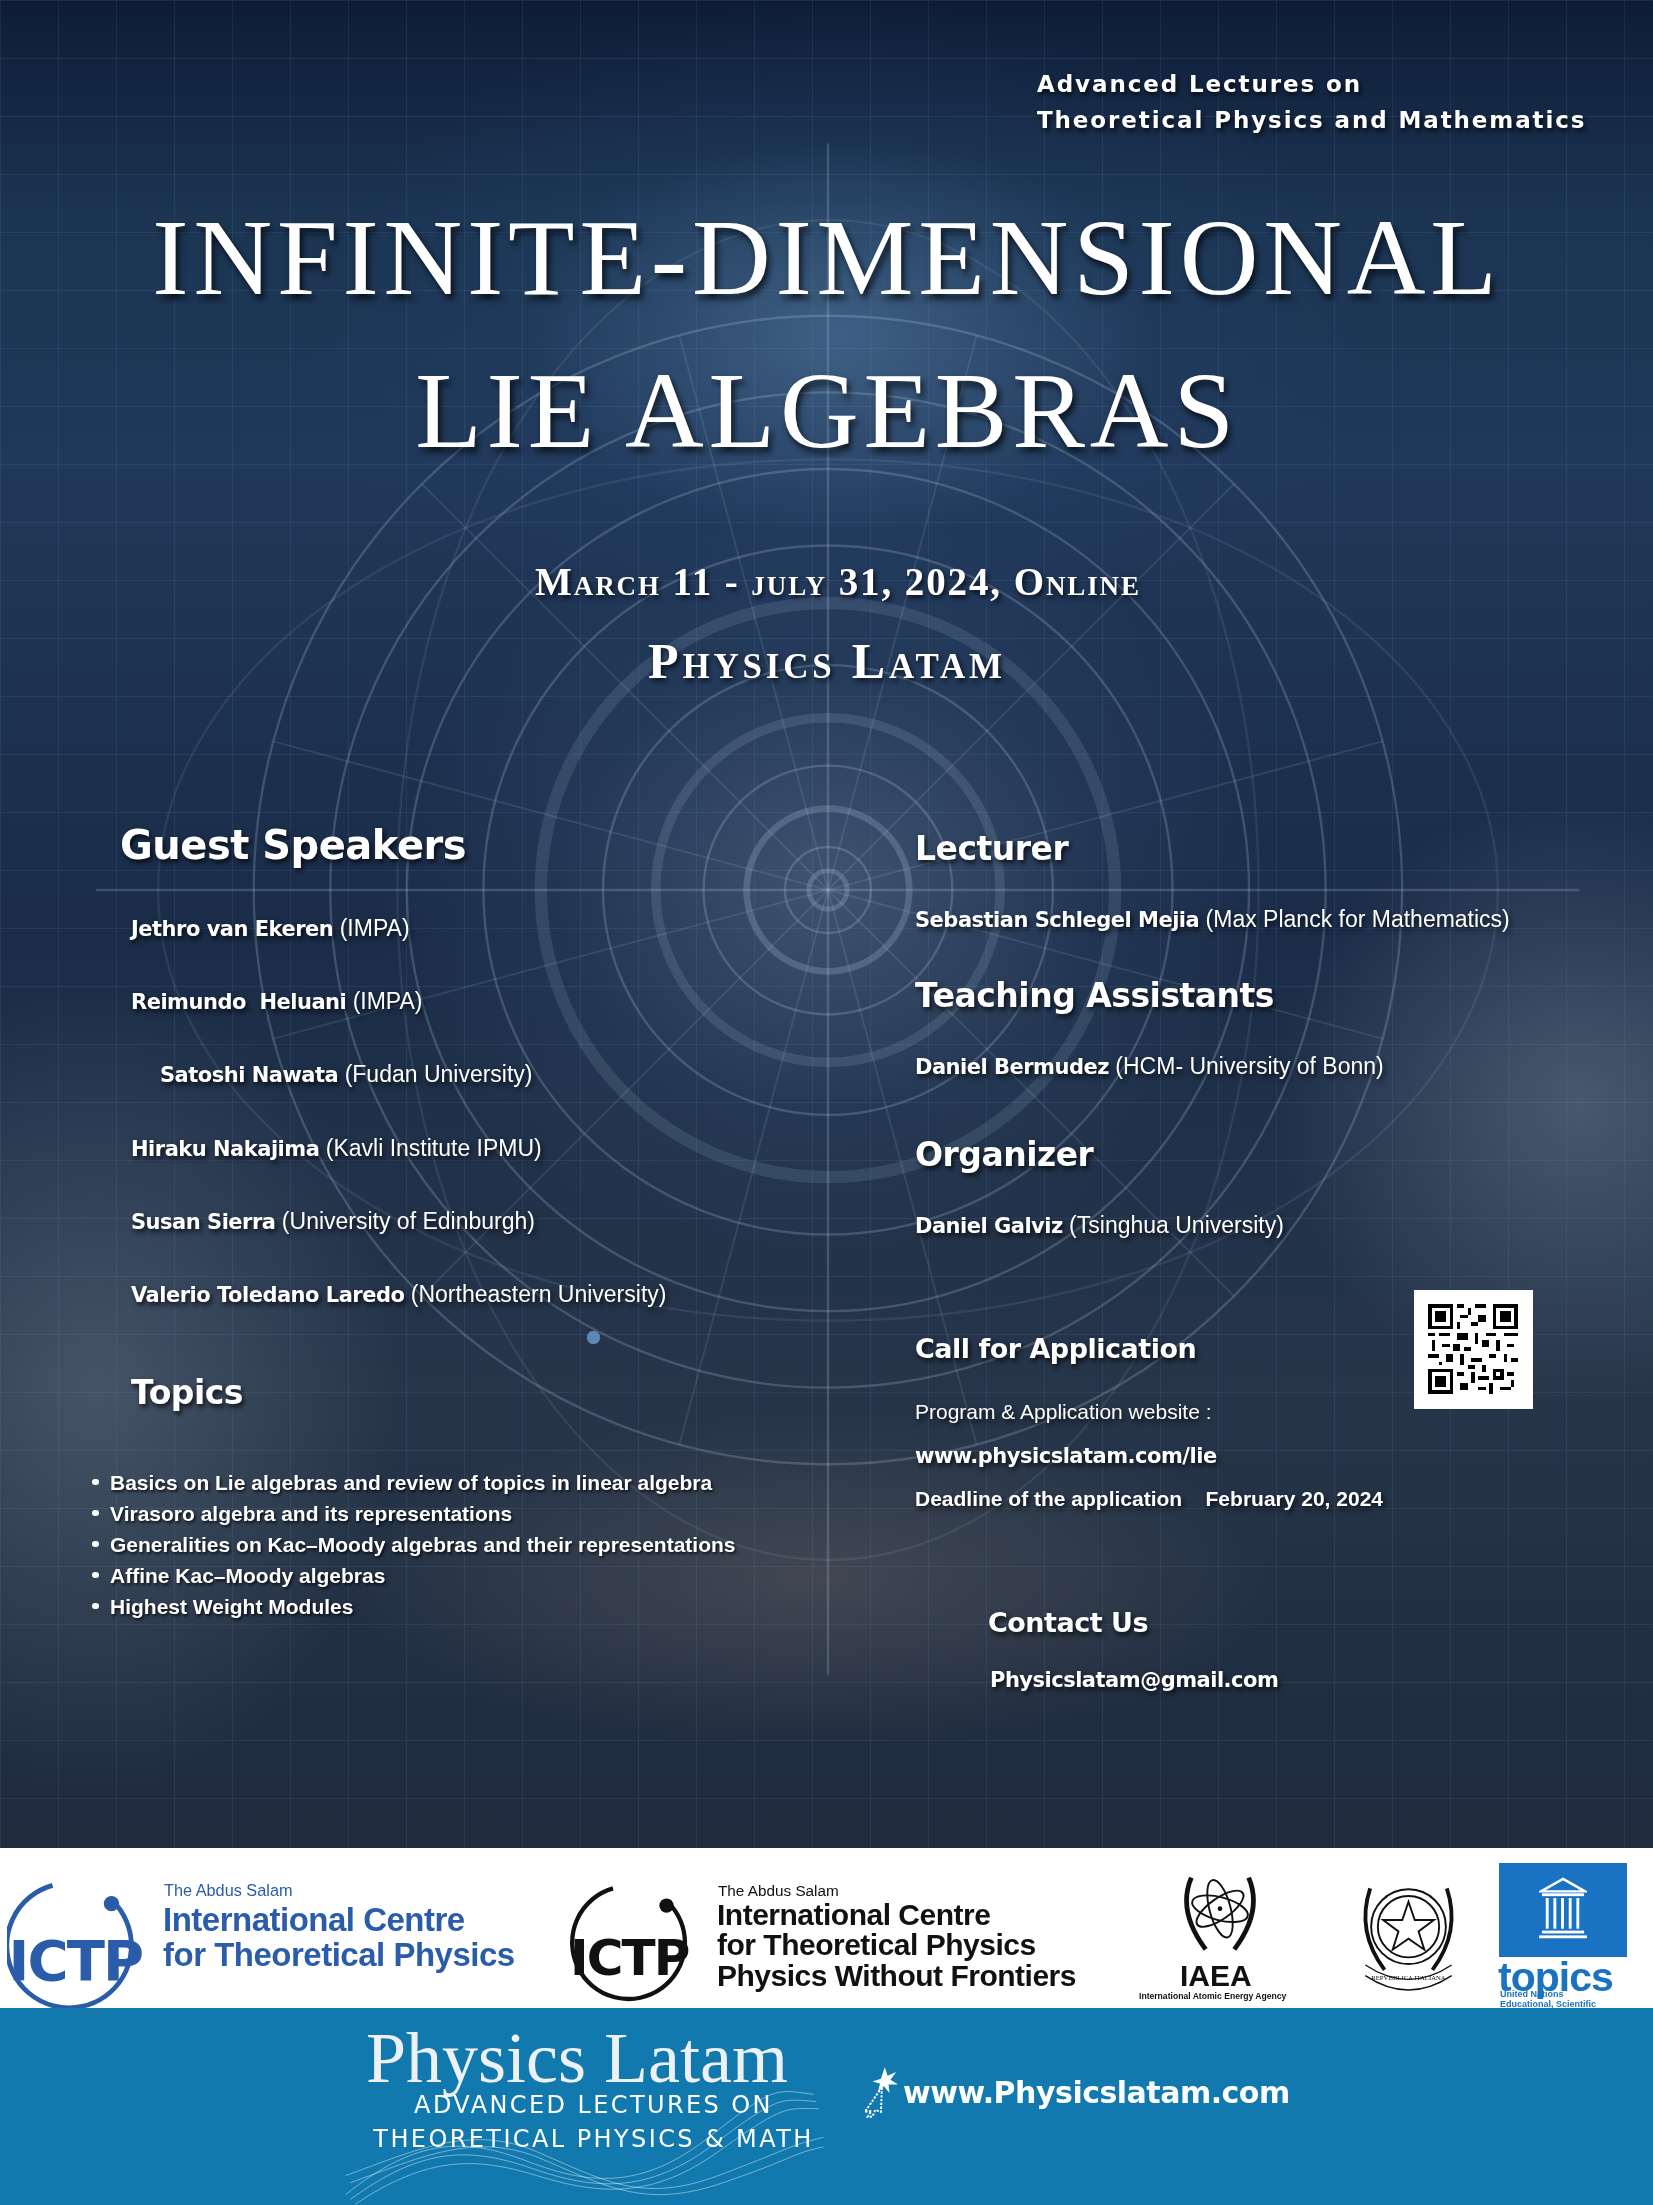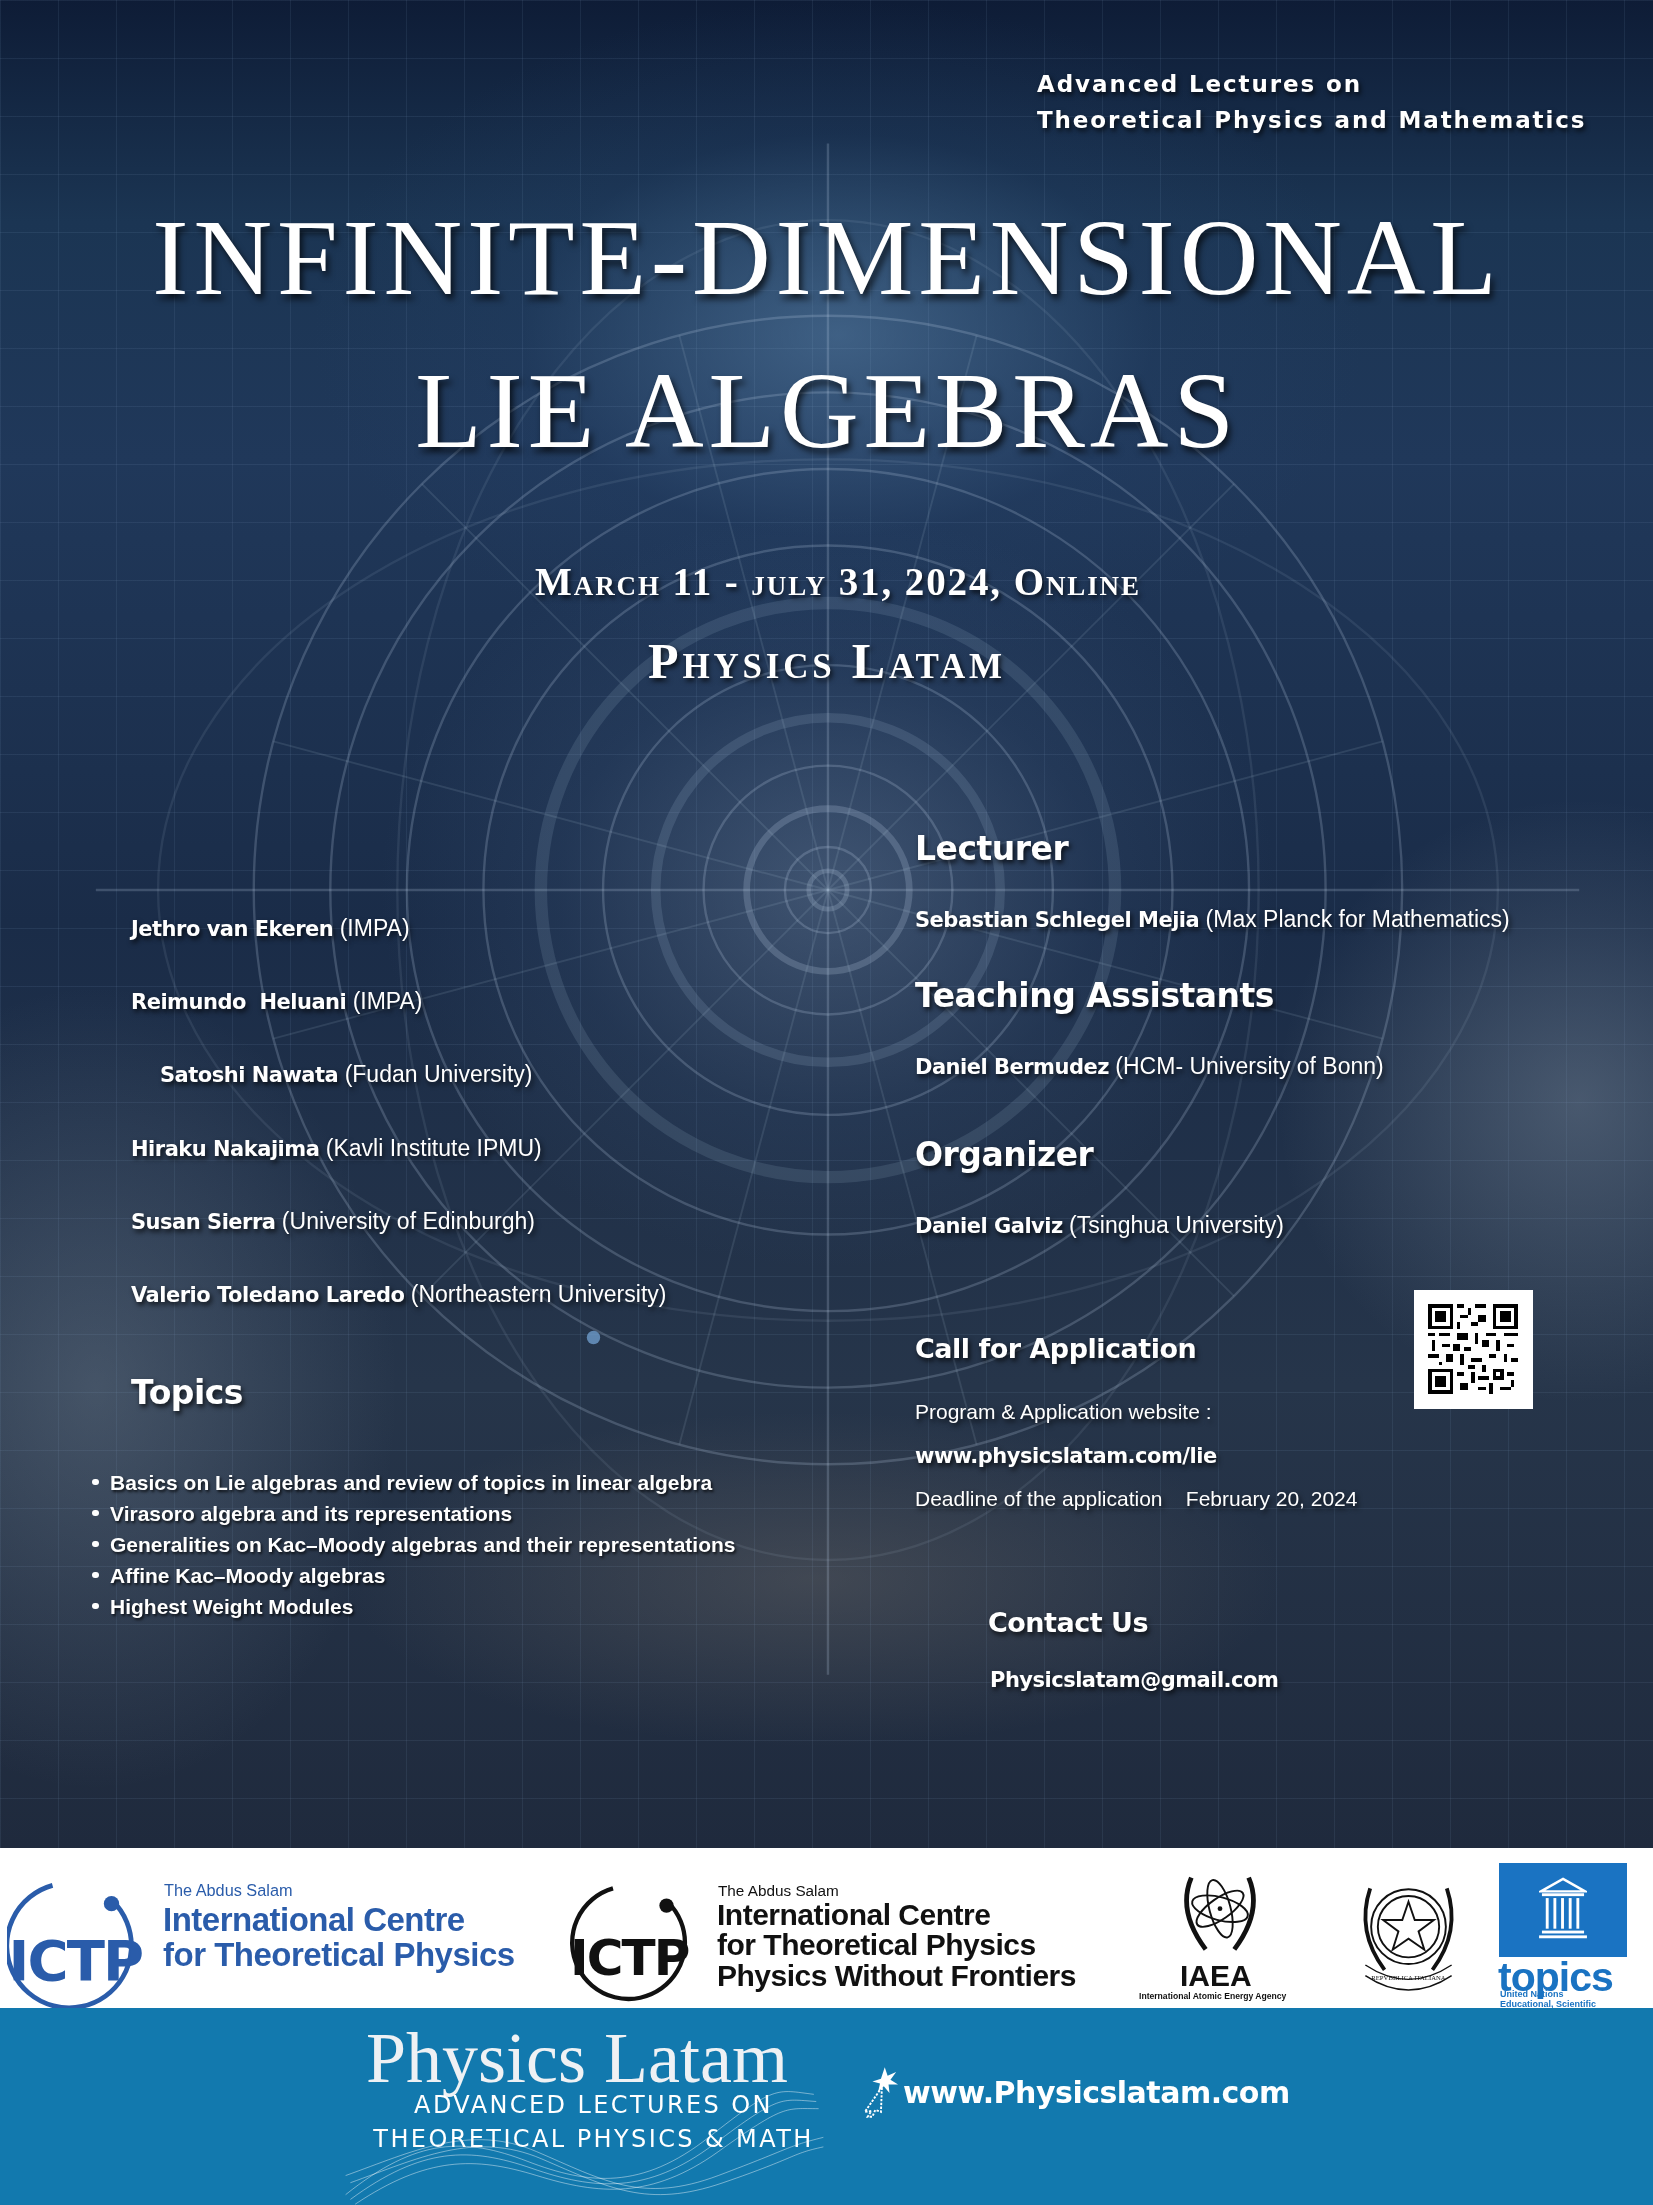--- a/index.html
+++ b/index.html
@@ -137,20 +137,21 @@
 
   <div class="top-kicker shadow">
     <div>Advanced Lectures on</div>
     <div>Theoretical Physics and Mathematics</div>
   </div>
   <div class="title title-1">INFINITE-DIMENSIONAL</div>
   <div class="title title-2">LIE ALGEBRAS</div>
   <div class="dates shadow">March 11 - july 31, 2024, Online</div>
   <div class="org-name shadow">Physics Latam</div>
 
+  <div class="h-big shadow" style="left:120px; top:822px;">Guest Speakers</div>
   <div class="row shadow" style="left:131px; top:915px;"><b>Jethro van Ekeren</b> <span class="aff">(IMPA)</span></div>
   <div class="row shadow" style="left:131px; top:988px;"><b style="white-space:pre;">Reimundo  Heluani</b> <span class="aff">(IMPA)</span></div>
   <div class="row shadow" style="left:131px; top:1061px;margin-left:29px;"><b>Satoshi Nawata</b> <span class="aff">(Fudan University)</span></div>
   <div class="row shadow" style="left:131px; top:1135px;"><b>Hiraku Nakajima</b> <span class="aff">(Kavli Institute IPMU)</span></div>
   <div class="row shadow" style="left:131px; top:1208px;"><b>Susan Sierra</b> <span class="aff">(University of Edinburgh)</span></div>
   <div class="row shadow" style="left:131px; top:1281px;"><b>Valerio Toledano Laredo</b> <span class="aff">(Northeastern University)</span></div>
 
   <div class="h-mid shadow" style="left:131px; top:1373px;">Topics</div>
   <ul class="topics">
     <li>Basics on Lie algebras and review of topics in linear algebra</li>
@@ -165,21 +166,21 @@
 
   <div class="h-mid shadow" style="left:915px; top:976px;">Teaching Assistants</div>
   <div class="row shadow" style="left:915px; top:1053px;"><b>Daniel Bermudez</b><span class="aff" style="white-space:pre;"> (HCM- University of Bonn)</span></div>
 
   <div class="h-mid shadow" style="left:915px; top:1135px;">Organizer</div>
   <div class="row shadow" style="left:915px; top:1212px;"><b>Daniel Galviz</b> <span class="aff">(Tsinghua University)</span></div>
 
   <div class="h-sm shadow" style="left:915px; top:1333px;">Call for Application</div>
   <div class="row shadow" style="left:915px; top:1400px; font-weight:normal; font-size:21px;">Program &amp; Application website :</div>
   <div class="row shadow" style="left:915px; top:1442px;"><b>www.physicslatam.com/lie</b></div>
-  <div class="row shadow" style="left:915px; top:1487px; font-weight:normal; font-size:21px;"><span>Deadline of the application</span>&nbsp;&nbsp;&nbsp;&nbsp;<span>February 20, 2024</span></div>
+  <div class="row shadow" style="left:915px; top:1487px; font-weight:bold; font-size:21px;"><span>Deadline of the application</span>&nbsp;&nbsp;&nbsp;&nbsp;<span>February 20, 2024</span></div>
 
   <div id="qr">
     <svg width="90" height="90" viewBox="0 0 25 25" shape-rendering="crispEdges">
       <rect x="0" y="0" width="7" height="7" fill="#000"></rect>
         <rect x="1" y="1" width="5" height="5" fill="#fff"></rect>
         <rect x="2" y="2" width="3" height="3" fill="#000"></rect>
       <rect x="18" y="0" width="7" height="7" fill="#000"></rect>
         <rect x="19" y="1" width="5" height="5" fill="#fff"></rect>
         <rect x="20" y="2" width="3" height="3" fill="#000"></rect>
       <rect x="0" y="18" width="7" height="7" fill="#000"></rect>

